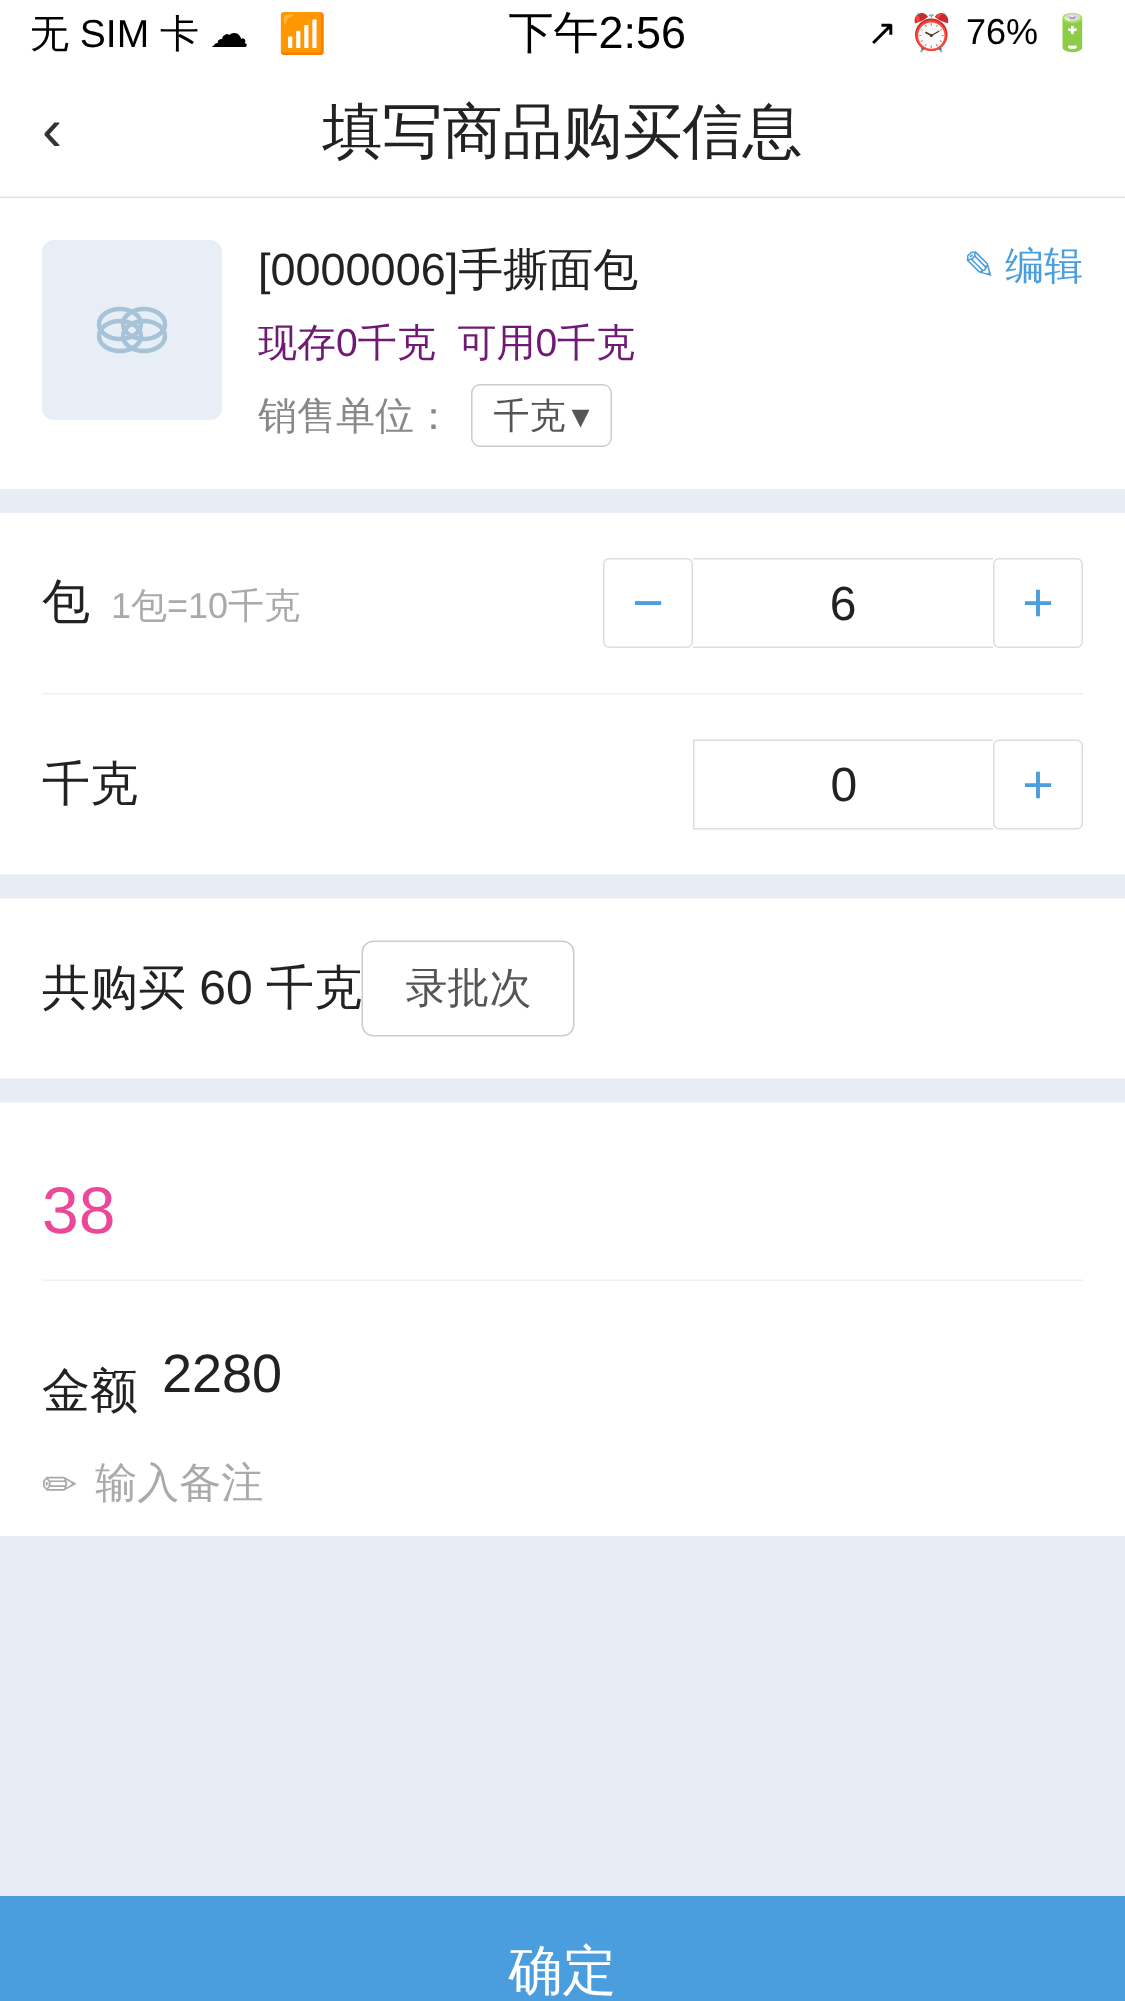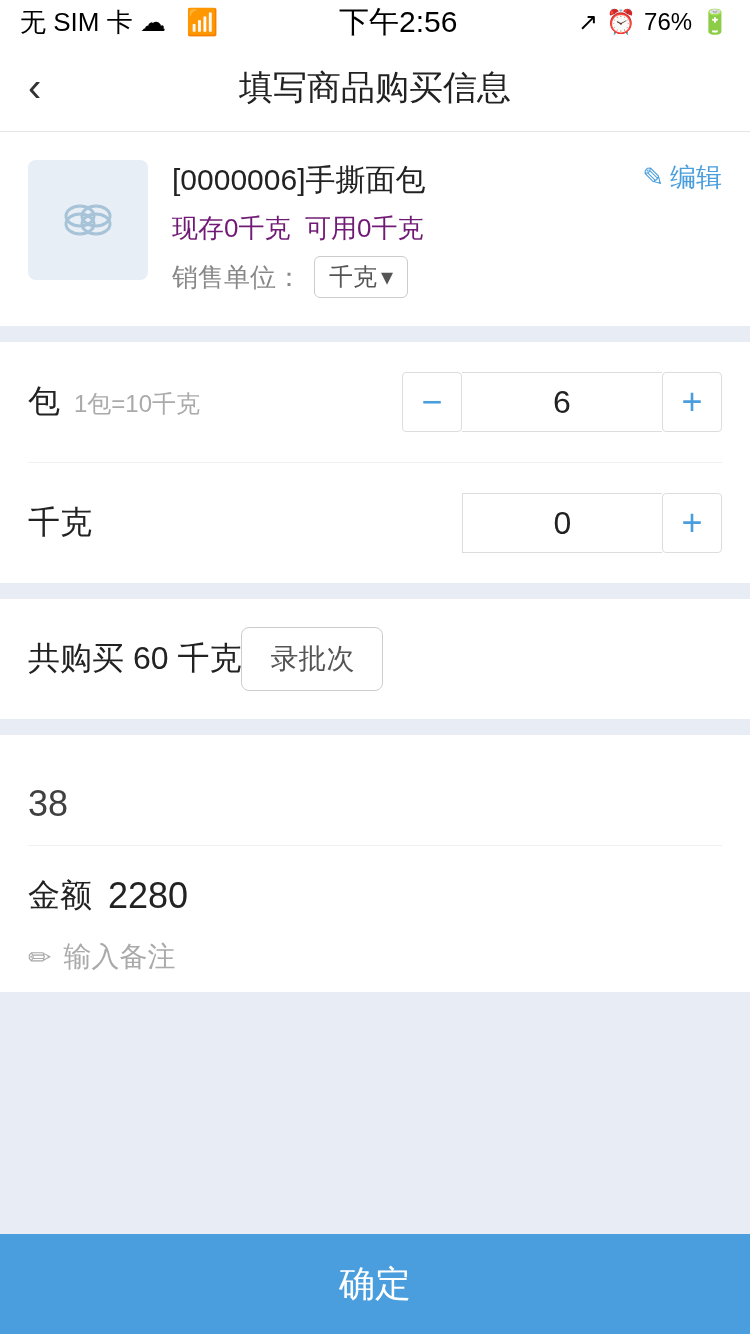--- a/index.html
+++ b/index.html
@@ -54,21 +54,21 @@
       border-bottom: 1px solid #e5e5e5;
     }
     .nav-back {
       position: absolute;
       left: 28px;
       font-size: 40px;
       color: #333;
       cursor: pointer;
     }
     .nav-title {
-      font-size: 34px;
+      font-size: 40px;
       font-weight: 500;
       color: #222;
     }
 
     
     .product-card {
       background: #fff;
       padding: 28px 28px 28px 28px;
       display: flex;
       align-items: flex-start;
@@ -257,38 +257,39 @@
       color: #e8874a;
       border: 1px solid #e8874a;
       border-radius: 4px;
       padding: 6px 16px;
       display: flex;
       align-items: center;
       gap: 4px;
       cursor: pointer;
     }
     .price-value {
-      font-size: 36px;
-      color: #404040;
+      font-size: 44px;
+      color: #ec4899;
     }
 
     
     .amount-section {
       background: #fff;
       padding: 28px 28px 16px 28px;
     }
     .amount-row {
       display: flex;
       align-items: center;
       gap: 16px;
       margin-bottom: 20px;
     }
     .amount-label {
       font-size: 32px;
       color: #222;
+      margin-top: 24px;
     }
     .amount-value {
       font-size: 36px;
       color: #222;
       font-weight: 500;
     }
     .remark-row {
       display: flex;
       align-items: center;
       gap: 12px;

